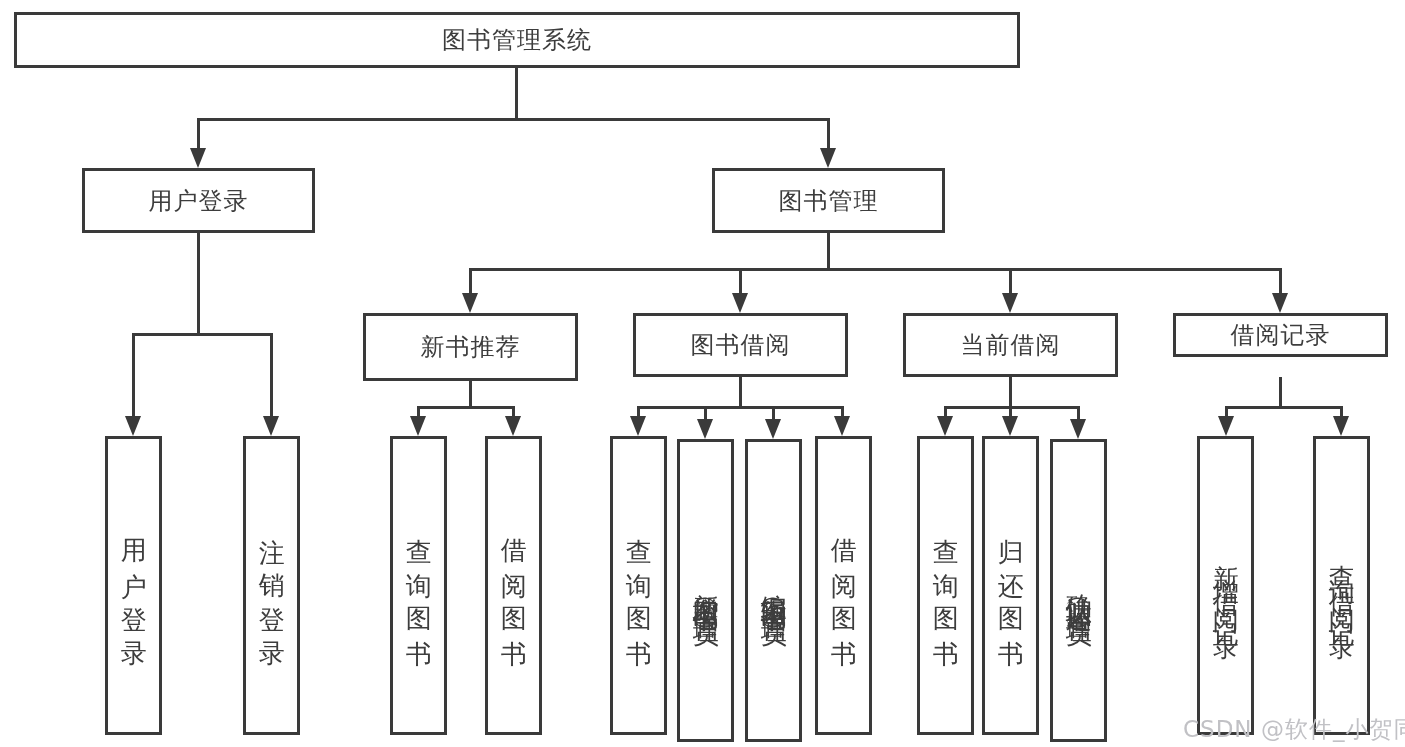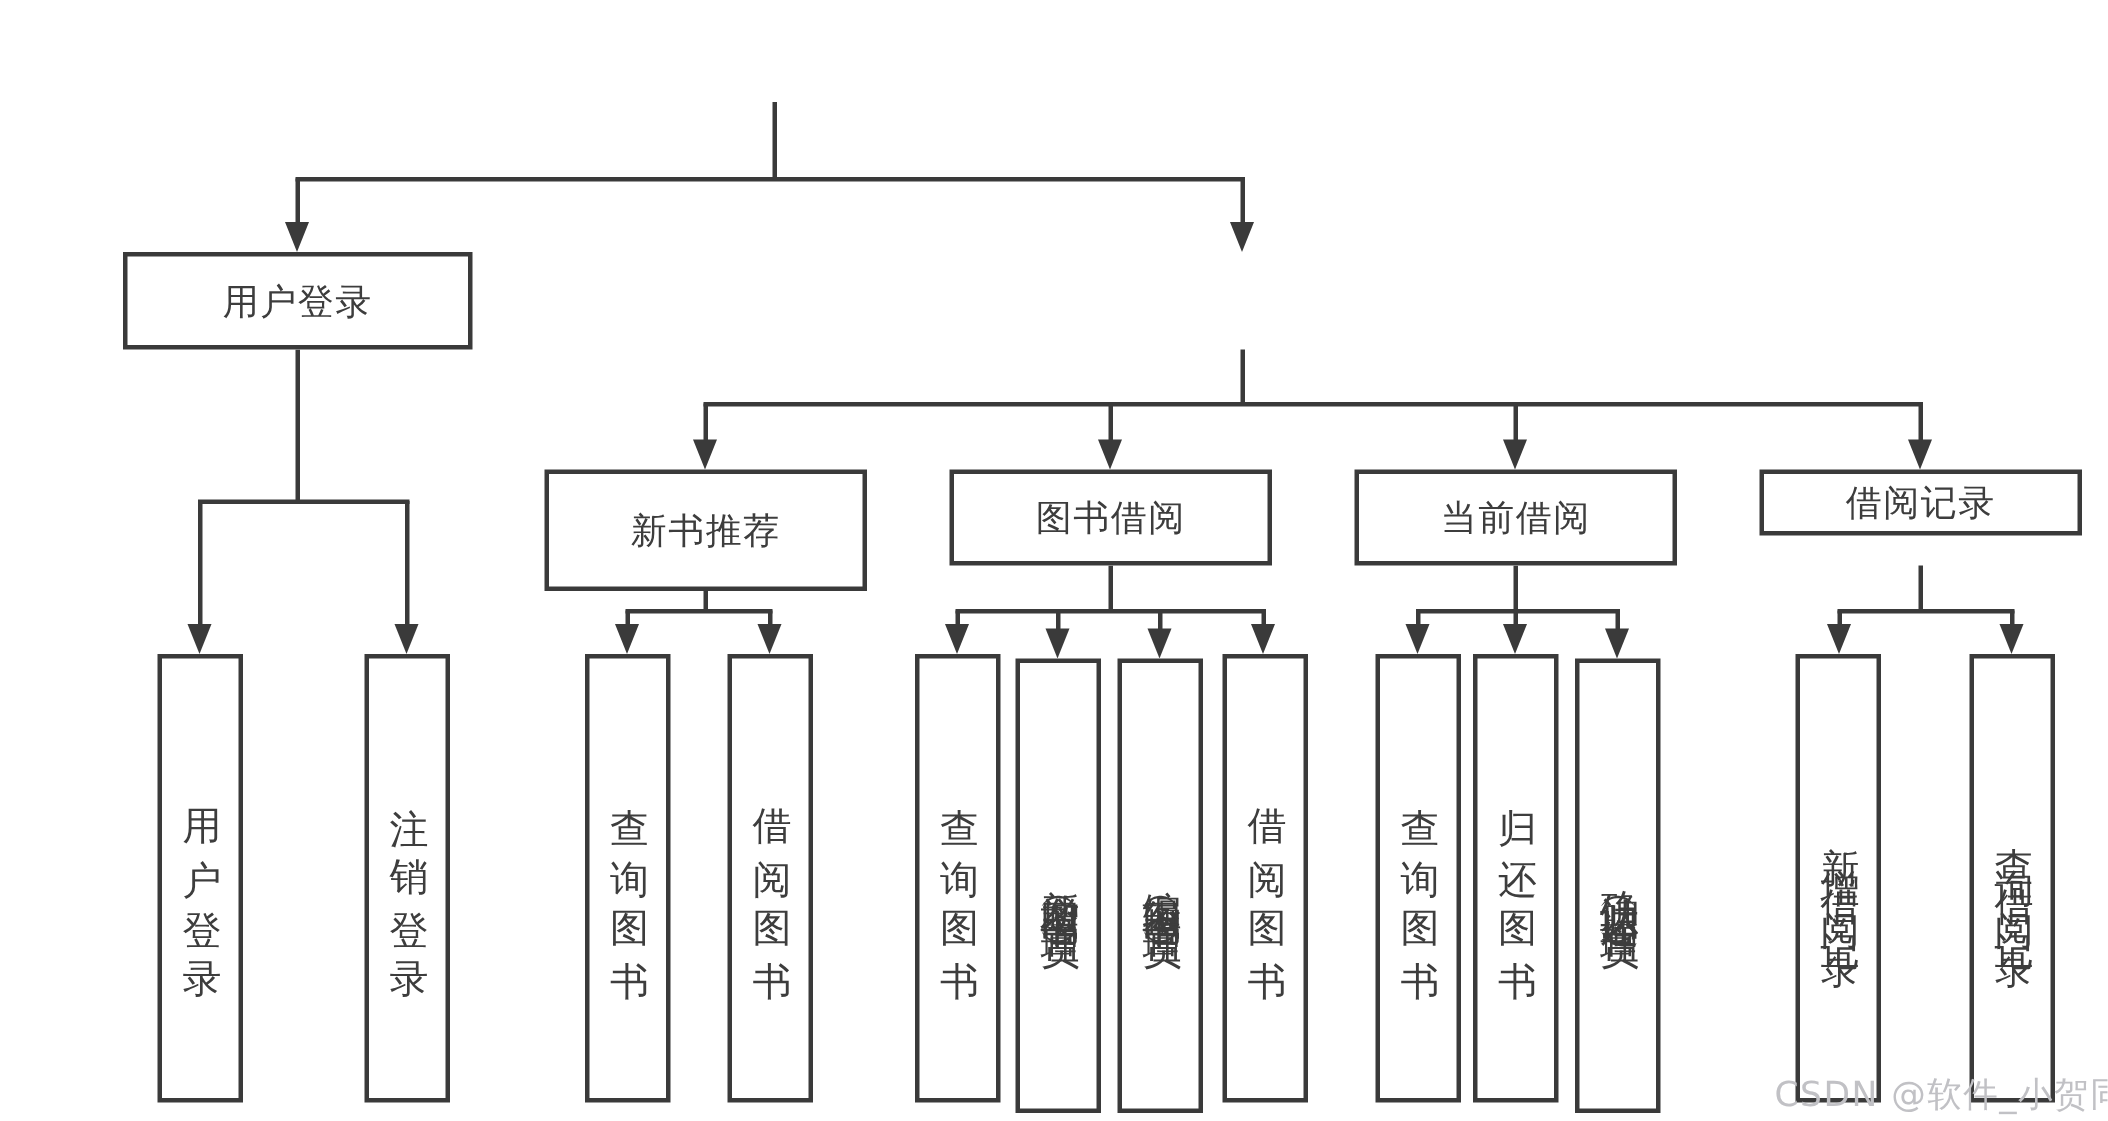--- a/index.html
+++ b/index.html
@@ -96,26 +96,32 @@
   <div class="v-line" style="left:1077px;top:407px;height:14px"></div>
   <div class="arrow" style="left:1070px;top:419px"></div>
 
   <div class="v-line" style="left:1279px;top:377px;height:31px"></div>
   <div class="h-line" style="left:1225px;top:406px;width:118px"></div>
   <div class="v-line" style="left:1225px;top:407px;height:11px"></div>
   <div class="arrow" style="left:1218px;top:416px"></div>
   <div class="v-line" style="left:1340px;top:407px;height:11px"></div>
   <div class="arrow" style="left:1333px;top:416px"></div>
 
+  <div class="box" style="left:14px;top:12px;width:1006px;height:56px">
+    <span class="hlabel">图书管理系统</span>
+  </div>
 
   <div class="box" style="left:82px;top:168px;width:233px;height:65px">
     <span class="hlabel">用户登录</span>
   </div>
+  <div class="box" style="left:712px;top:168px;width:233px;height:65px">
+    <span class="hlabel">图书管理</span>
+  </div>
 
-  <div class="box" style="left:363px;top:313px;width:215px;height:81px">
+  <div class="box" style="left:363px;top:313px;width:215px;height:68px">
     <span class="hlabel">新书推荐</span>
   </div>
   <div class="box" style="left:903px;top:313px;width:215px;height:64px">
     <span class="hlabel">当前借阅</span>
   </div>
   <div class="box" style="left:633px;top:313px;width:215px;height:64px">
     <span class="hlabel">图书借阅</span>
   </div>
   <div class="box" style="left:1173px;top:313px;width:215px;height:44px">
     <span class="hlabel">借阅记录</span>

